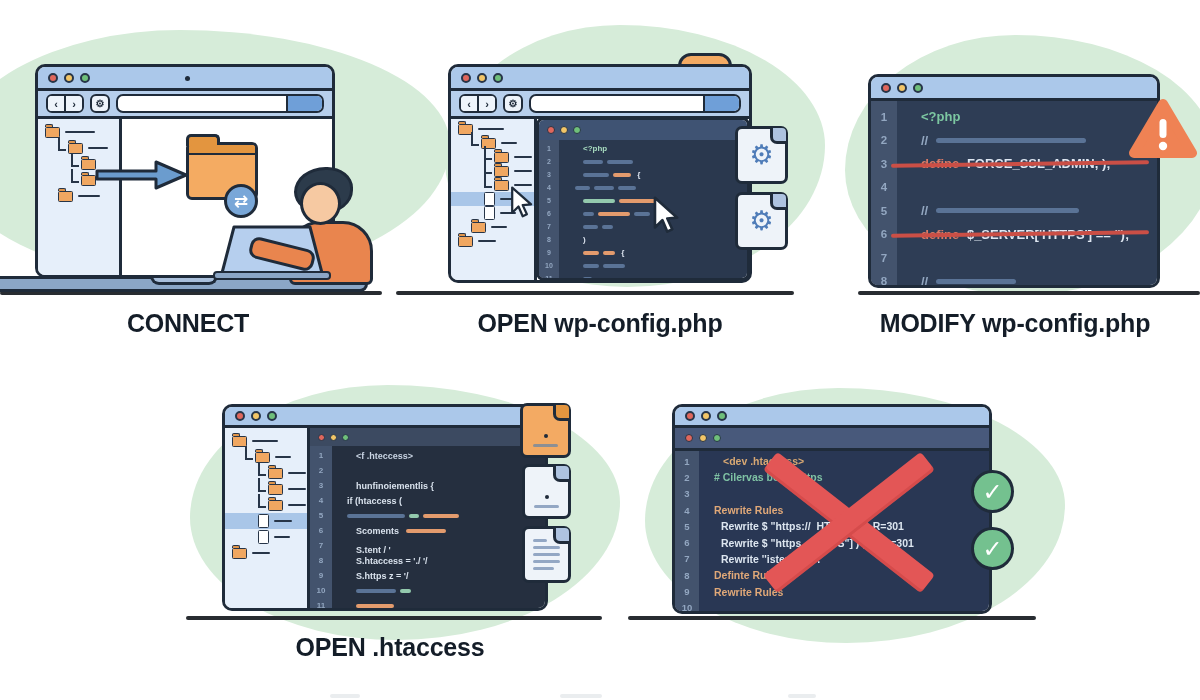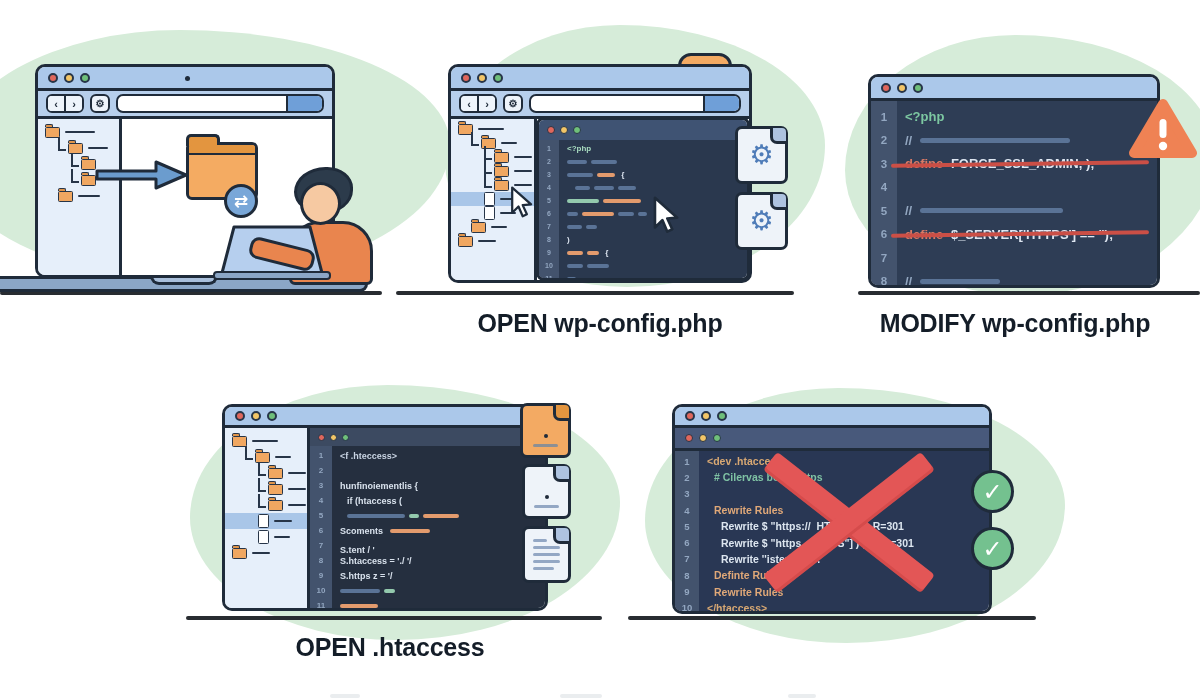--- a/index.html
+++ b/index.html
@@ -39,21 +39,21 @@
   .editcol{flex:1;display:flex;flex-direction:column;min-width:0;}
   .codehead{flex:0 0 auto;background:#3f5373;display:flex;align-items:center;gap:5px;padding-left:8px;box-sizing:border-box;}
   .codehead.small{height:20px;}
   .codehead.tiny{height:18px;background:#3c4a61;}
   
   .editor{flex:1;position:relative;background:#2a384e;min-height:0;overflow:hidden;}
   .editor .gutter{position:absolute;left:0;top:0;bottom:0;width:var(--gw);background:#43536d;}
   .codelines{position:relative;padding-top:var(--pt,2px);}
   .code-row{display:flex;align-items:center;height:var(--lh);}
   .code-num{flex:0 0 var(--gw);text-align:center;color:#93a7c1;font-size:var(--nfs);font-weight:bold;}
-  .code-body{flex:1;display:flex;align-items:center;gap:4px;position:relative;padding-left:8px;min-width:0;}
+  .code-body{flex:1;display:flex;align-items:center;gap:4px;position:relative;padding-left:24px;min-width:0;}
   .code-bar{height:var(--bh);border-radius:3px;flex:0 0 auto;}
   .code-tx{font-size:var(--fs);font-weight:bold;white-space:pre;}
   .strike{position:absolute;left:-6px;right:8px;top:calc(50% - 2px);height:3.5px;background:#cb4f46;
           border-radius:2px;transform:rotate(-0.8deg);}
   .f8{--lh:13px;--fs:8px;--gw:20px;--nfs:7px;--bh:4px;--pt:2px;}
   .f9{--lh:15px;--fs:9px;--gw:22px;--nfs:8px;--bh:4px;--pt:2px;}
   .f10{--lh:16.3px;--fs:10.5px;--gw:24px;--nfs:9.5px;--bh:5px;--pt:2px;}
   .f13{--lh:23.5px;--fs:13px;--gw:26px;--nfs:11.5px;--bh:5px;--pt:4px;}
   .p3ed{background:#2e3d55;} .p4ed{background:#252f3f;} .p5ed{background:#293754;}
   
@@ -642,35 +642,33 @@
             </span>
           </div>
           <div class="code-row">
             <span class="code-num">9</span>
             <span class="code-body" style="padding-left: 15px;">
               <span class="code-tx" style="color: rgb(224, 168, 120);">Rewrite Rules</span>
             </span>
           </div>
           <div class="code-row">
             <span class="code-num">10</span>
-            <span class="code-body">
-              <span class="code-tx" style="color: rgb(216, 168, 115);">&lt;/htaccess&gt;</span>
-            </span>
           </div>
         </div>
     </div>
   </div>
 
   <div class="xmark">
     <div class="xbar a"></div>
     <div class="xbar b"></div>
   </div>
   <div class="check" style="left:971px;top:470px">✓</div>
   <div class="check" style="left:971px;top:527px">✓</div>
 
+  <div class="caption" style="left:18px;top:309px;width:340px">CONNECT</div>
   <div class="caption" style="left:830px;top:309px;width:370px">MODIFY wp-config.php</div>
   <div class="caption" style="left:420px;top:309px;width:360px">OPEN wp-config.php</div>
   <div class="caption" style="left:200px;top:633px;width:380px">OPEN .htaccess</div>
 
   <div class="bdash" style="left:330px;width:30px"></div>
   <div class="bdash" style="left:560px;width:42px"></div>
   <div class="bdash" style="left:788px;width:28px"></div>
 
 </div>
 

